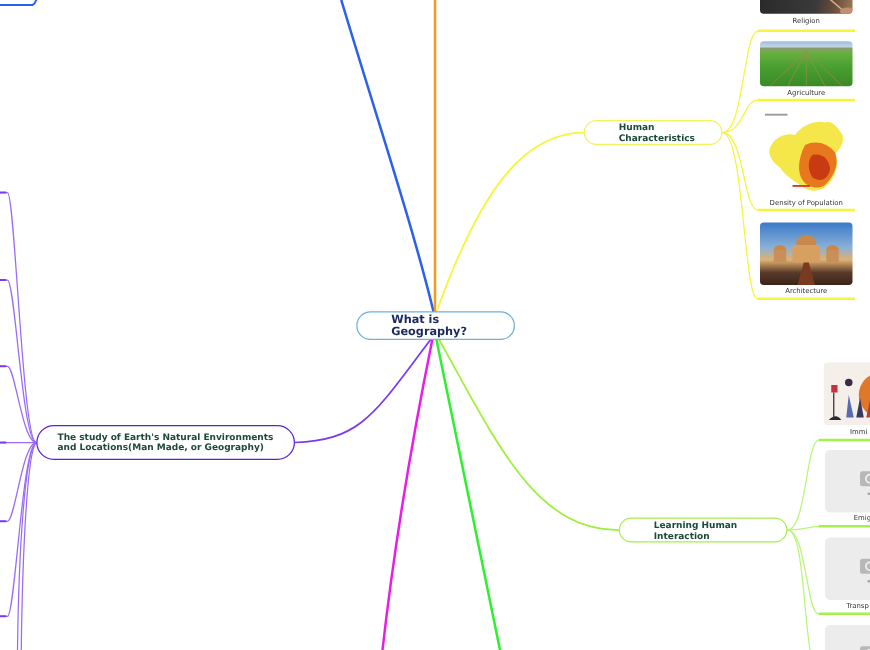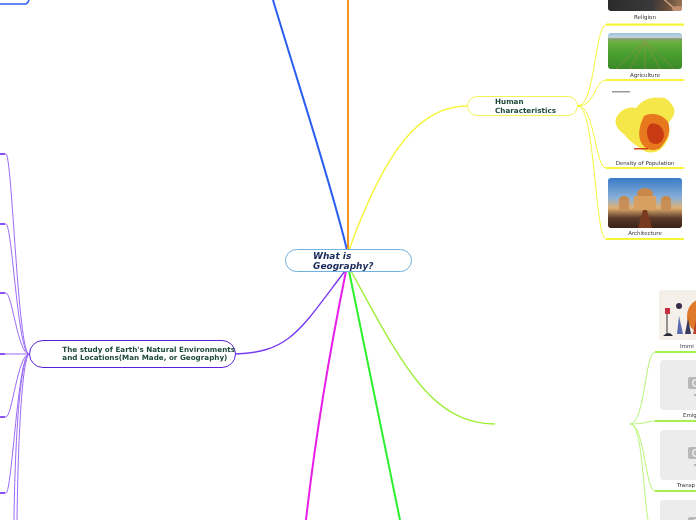--- a/index.html
+++ b/index.html
@@ -36,42 +36,41 @@
       cursor: pointer;
       padding-left: 27px;
     }
     .central {
       left: 285px; top: 249px;
       width: 127px; height: 23px;
       border: 1.5px solid #6fb0dc;
       color: #1a2a5c;
       font-size: 9px;
       border-radius: 12px;
-      font-style: italic;
     }
     .human-char {
       left: 467px; top: 96px;
       width: 111px; height: 20px;
       border: 1.5px solid #f2f25a;
       font-size: 7.2px;
       border-radius: 10px;
     }
     .learning {
       left: 495px; top: 414px;
       width: 135px; height: 20px;
       border: 1.5px solid #a6f04a;
       font-size: 7.2px;
       border-radius: 10px;
     }
     .natural {
       left: 29px; top: 340px;
       width: 207px; height: 28px;
       border: 1.5px solid #5a22d8;
       font-size: 7.2px;
-      justify-content: flex-end;
+      justify-content: flex-start;
       padding-left: 16px;
       line-height: 8px;
       border-radius: 14px;
     }
     .natural span { display: block; }
     .img-node {
       position: absolute;
       box-sizing: border-box;
       cursor: pointer;
     }
@@ -157,20 +156,23 @@
   </svg>
 
   <div class="topic central">
     <span>What is Geography?</span>
   </div>
 
   <div class="topic human-char">
     <span>Human Characteristics</span>
   </div>
 
+  <div class="topic learning">
+    <span>Learning Human Interaction</span>
+  </div>
 
   <div class="topic natural">
     <div>
       <span>The study of Earth's Natural Environments</span>
       <span>and Locations(Man Made, or Geography)</span>
     </div>
   </div>
 
   <div class="img-node" style="left:606px; top:0; width:78px; height:24px;">
     <div class="img-box" style="left:2px; top:-4px; width:74px; height:15px; background:linear-gradient(100deg,#2a2a2a 0%,#3a3a3a 60%,#6a4e3a 80%,#9a7a5a 100%);">

